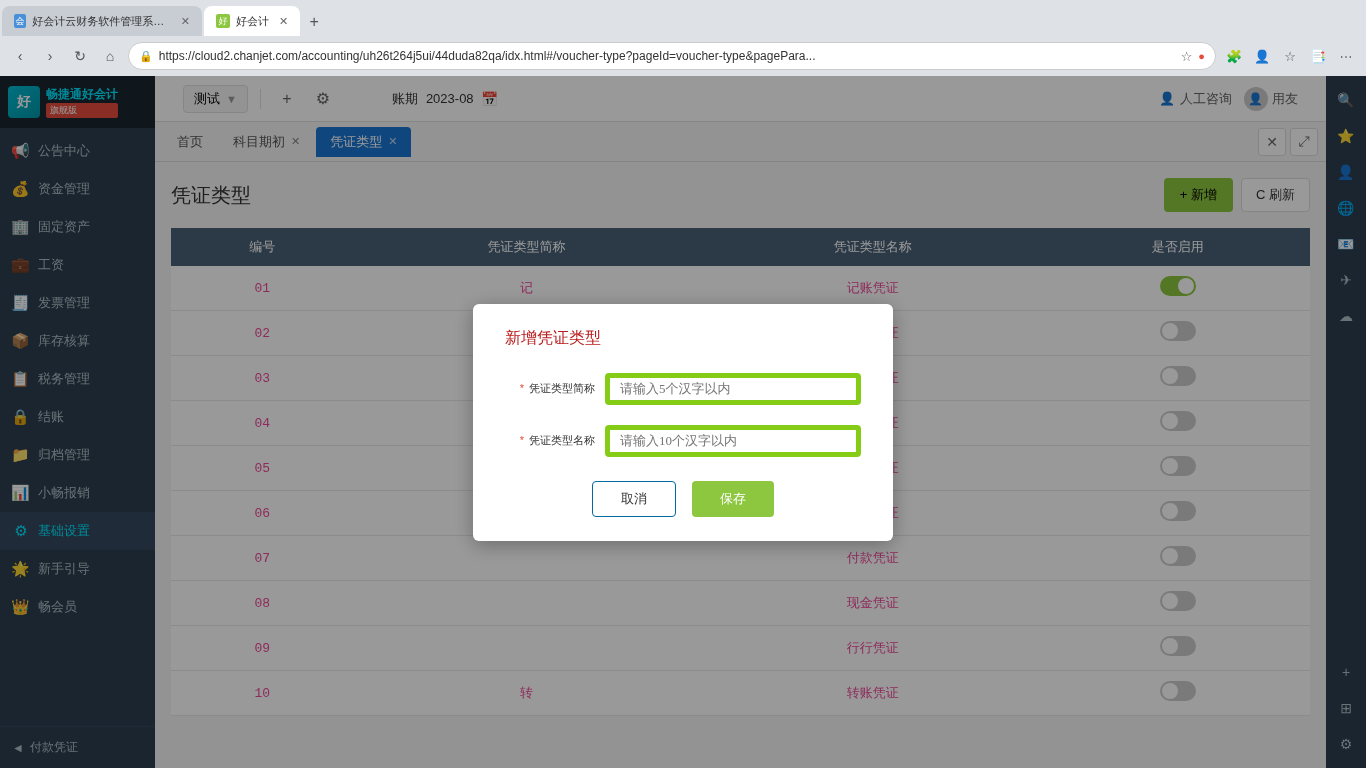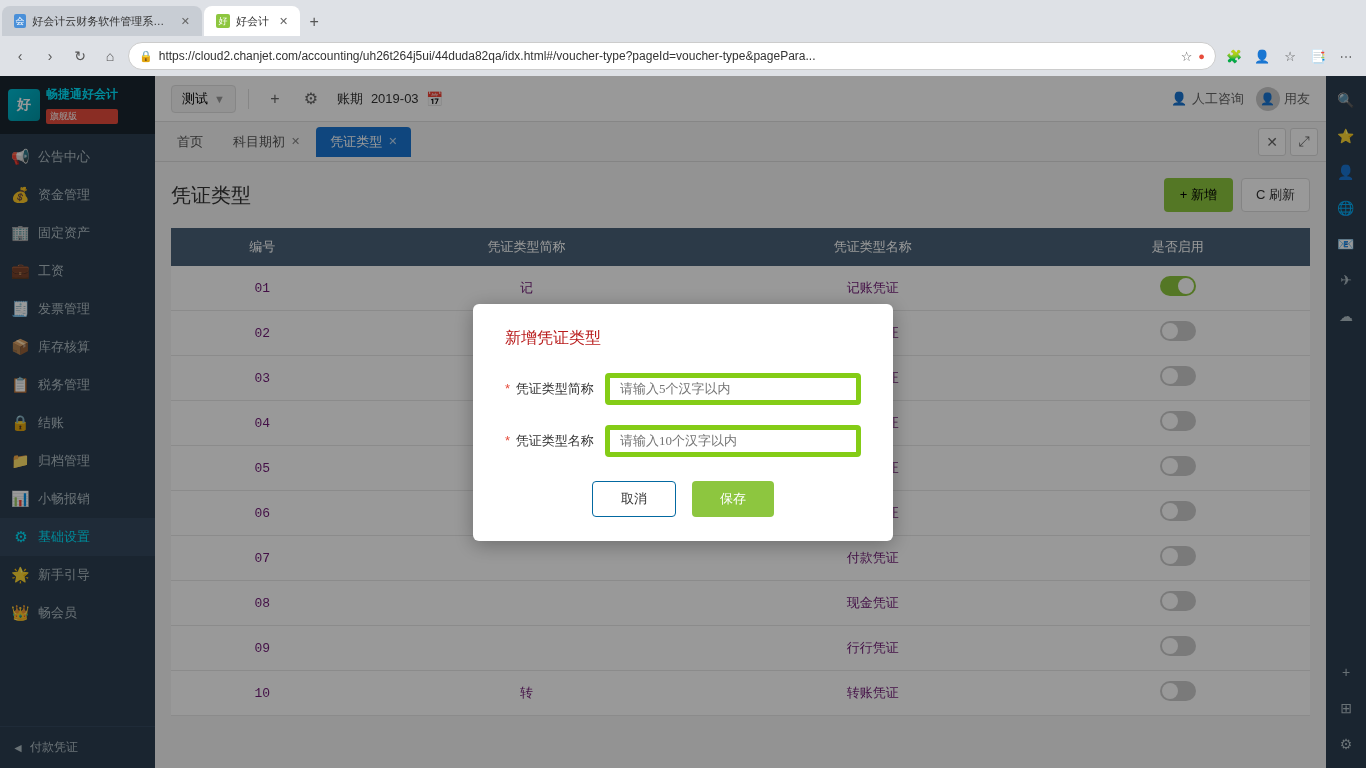--- a/index.html
+++ b/index.html
@@ -22,37 +22,37 @@
     .browser-actions { display: flex; align-items: center; gap: 4px; }
     .browser-action-btn { width: 24px; height: 24px; display: flex; align-items: center; justify-content: center; color: #555; font-size: 13px; cursor: pointer; }
 
     
     .app-container { display: flex; height: calc(768px - 76px); }
 
     
     .sidebar { width: 155px; background: #2c3e50; display: flex; flex-direction: column; height: 100%; overflow: hidden; }
     .sidebar-logo { background: #1a252f; padding: 10px 8px; display: flex; align-items: center; gap: 6px; }
     .sidebar-logo-icon { width: 32px; height: 32px; background: linear-gradient(135deg, #00bcd4, #0097a7); border-radius: 4px; display: flex; align-items: center; justify-content: center; color: white; font-size: 14px; font-weight: bold; }
-    .sidebar-logo-badge { background: #e74c3c; color: white; font-size: 9px; padding: 1px 4px; border-radius: 2px; margin-top: 6px; }
+    .sidebar-logo-badge { background: #e74c3c; color: white; font-size: 9px; padding: 1px 4px; border-radius: 2px; margin-top: 0; }
     .sidebar-items { flex: 1; overflow-y: auto; padding: 4px 0; }
     .sidebar-items::-webkit-scrollbar { width: 4px; }
     .sidebar-items::-webkit-scrollbar-thumb { background: #4a6278; }
     .sidebar-item { display: flex; align-items: center; gap: 8px; padding: 10px 12px; color: #b0bec5; cursor: pointer; font-size: 13px; }
     .sidebar-item.active { background: #34495e; color: #00e5ff; }
     .sidebar-item-icon { width: 18px; height: 18px; display: flex; align-items: center; justify-content: center; font-size: 15px; }
     .sidebar-footer { padding: 8px 12px; border-top: 1px solid #34495e; }
     .sidebar-footer-btn { display: flex; align-items: center; gap: 6px; color: #b0bec5; font-size: 12px; cursor: pointer; padding: 4px 0; }
 
     
-    .topbar { background: #fff; border-bottom: 1px solid #e0e0e0; display: flex; align-items: center; padding: 0 16px; height: 46px; gap: 12px; }
+    .topbar { background: #fff; border-bottom: 1px solid #e0e0e0; display: flex; align-items: center; padding: 0 28px; height: 46px; gap: 12px; }
     .topbar-workspace { display: flex; align-items: center; gap: 6px; background: #f5f5f5; border: 1px solid #e0e0e0; border-radius: 4px; padding: 4px 10px; cursor: pointer; }
     .topbar-separator { width: 1px; height: 20px; background: #e0e0e0; }
     .topbar-actions { display: flex; align-items: center; gap: 8px; }
     .topbar-action-btn { width: 28px; height: 28px; display: flex; align-items: center; justify-content: center; color: #666; font-size: 16px; cursor: pointer; }
-    .topbar-period { display: flex; align-items: center; gap: 4px; font-size: 13px; color: #333; }
+    .topbar-period { display: flex; align-items: center; gap: 4px; font-size: 13px; color: #333; margin-left: 43px; }
     .topbar-right { margin-left: auto; display: flex; align-items: center; gap: 12px; }
     .topbar-consult { display: flex; align-items: center; gap: 4px; color: #666; font-size: 13px; cursor: pointer; }
     .topbar-user { display: flex; align-items: center; gap: 4px; color: #666; font-size: 13px; cursor: pointer; }
     .user-avatar { width: 24px; height: 24px; border-radius: 50%; background: #ccc; display: flex; align-items: center; justify-content: center; font-size: 12px; color: #666; }
 
     
     .main-content { flex: 1; display: flex; flex-direction: column; overflow: hidden; }
     .tab-bar { display: flex; align-items: center; background: #f5f5f5; border-bottom: 1px solid #ddd; padding: 0 8px; height: 40px; gap: 2px; }
     .tab-item { display: flex; align-items: center; padding: 6px 14px; border-radius: 4px 4px 0 0; font-size: 13px; cursor: pointer; color: #555; gap: 6px; }
     .tab-item.active { background: #1976d2; color: #fff; }
@@ -66,40 +66,40 @@
     .page-title { font-size: 20px; font-weight: 500; color: #333; }
     .page-actions { display: flex; gap: 8px; }
     .btn-primary { background: #8dc63f; color: #000000; border: none; padding: 7px 16px; border-radius: 4px; font-size: 13px; cursor: pointer; display: flex; align-items: center; gap: 4px; }
     .btn-refresh { background: #fff; color: #333; border: 1px solid #ddd; padding: 7px 14px; border-radius: 4px; font-size: 13px; cursor: pointer; display: flex; align-items: center; gap: 4px; }
 
     
     .data-table { width: 100%; border-collapse: collapse; background: #fff; font-family: Liberation Mono, monospace; }
     .data-table thead tr { background: #4a6278; color: #fff; }
     .data-table thead th { padding: 10px 16px; text-align: center; font-size: 13px; font-weight: normal; }
     .data-table tbody tr { border-bottom: 1px solid #e8e8e8; }
-    .data-table tbody td { padding: 10px 16px; text-align: center; font-size: 13px; color: #701a75; }
+    .data-table tbody td { padding: 10px 16px; text-align: center; font-size: 13px; color: #ec4899; }
 
     
     .toggle { width: 36px; height: 20px; border-radius: 10px; background: #ccc; display: inline-flex; align-items: center; cursor: pointer; position: relative; transition: background 0.2s; }
     .toggle.on { background: #8dc63f; }
     .toggle::after { content: ''; width: 16px; height: 16px; background: #fff; border-radius: 50%; position: absolute; left: 2px; transition: left 0.2s; }
     .toggle.on::after { left: 18px; }
 
     
     .right-sidebar { width: 40px; background: #2c3e50; display: flex; flex-direction: column; align-items: center; padding: 8px 0; gap: 4px; }
     .right-sidebar-btn { width: 32px; height: 32px; display: flex; align-items: center; justify-content: center; color: #b0bec5; font-size: 14px; cursor: pointer; border-radius: 4px; }
     .right-sidebar-btn.active { color: #00bcd4; }
 
     
     .modal-overlay { position: fixed; top: 76px; left: 0; right: 0; bottom: 0; background: rgba(0,0,0,0.4); display: flex; align-items: center; justify-content: center; z-index: 100; }
     .modal { background: #fff; border-radius: 6px; padding: 24px 32px; width: 420px; box-shadow: 0 4px 20px rgba(0,0,0,0.3); }
     .modal-title { font-size: 16px; font-weight: 500; color: #b91c1c; margin-bottom: 24px; }
     .modal-form { display: flex; flex-direction: column; gap: 20px; }
     .form-row { display: flex; align-items: center; gap: 10px; }
-    .form-label { font-size: 13px; color: #333; white-space: nowrap; min-width: 90px; }
+    .form-label { font-size: 11px; color: #333; white-space: nowrap; min-width: 90px; text-align: right; }
     .form-label .required { color: #e74c3c; margin-right: 2px; }
     .form-input { flex: 1; height: 32px; border: 5px solid #84cc16; border-radius: 4px; padding: 0 10px; font-size: 13px; color: #333; outline: none; font-family: Liberation Serif, serif; }
     .modal-buttons { display: flex; justify-content: center; gap: 16px; margin-top: 24px; }
     .btn-cancel { background: #fff; color: #333; border: 1px solid #0369a1; padding: 8px 28px; border-radius: 4px; font-size: 13px; cursor: pointer; }
     .btn-save { background: #8dc63f; color: #fff; border: none; padding: 8px 28px; border-radius: 4px; font-size: 13px; cursor: pointer; }
   </style>
 </head>
 <body>
 
 <div class="browser-chrome">
@@ -216,21 +216,21 @@
         <span>测试</span>
         <span style="font-size:11px;color:#999;">▼</span>
       </div>
       <div class="topbar-separator"></div>
       <div class="topbar-actions">
         <div class="topbar-action-btn">+</div>
         <div class="topbar-action-btn">⚙</div>
       </div>
       <div class="topbar-period">
         <span>账期</span>
-        <span style="color:#333;font-weight:500;margin-left:4px;">2019-03</span>
+        <span style="color:#333;font-weight:500;margin-left:4px;">2023-08</span>
         <span style="font-size:14px;color:#666;margin-left:4px;">📅</span>
       </div>
       <div class="topbar-right">
         <div class="topbar-consult">
           <span>👤</span>
           <span>人工咨询</span>
         </div>
         <div class="topbar-user">
           <div class="user-avatar">👤</div>
           <span>用友</span>

